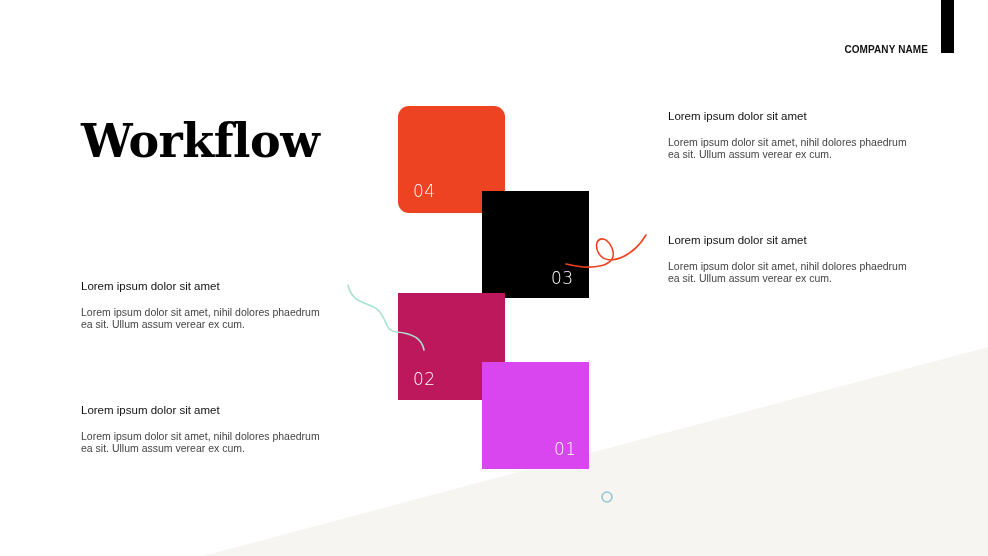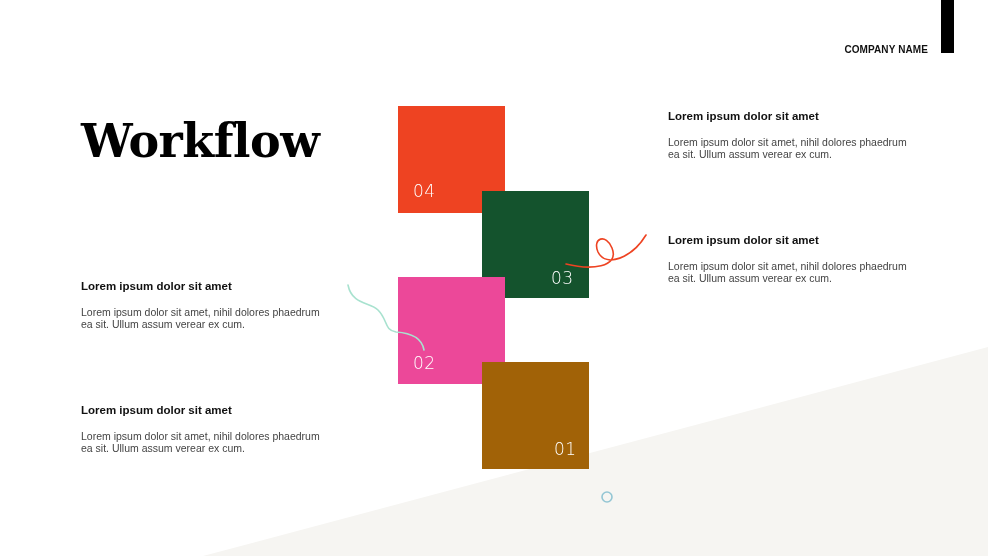--- a/index.html
+++ b/index.html
@@ -11,48 +11,48 @@
     }
     .bg-shape { position: absolute; left: 0; top: 0; width: 988px; height: 556px; z-index: 0; }
     .top-bar { position: absolute; left: 941px; top: 0; width: 13px; height: 53px; background: #000; z-index: 2; }
     .company { position: absolute; right: 60px; top: 44px; font-size: 10px; font-weight: 700; letter-spacing: 0.1px; z-index: 2; }
     .title {
       position: absolute; left: 81px; top: 86px; z-index: 2;
       font-family: "DejaVu Serif", "Liberation Serif", serif;
       font-size: 46px; font-weight: 700; letter-spacing: -0.5px; color: #000; margin-top: 28px;
     }
     .block { position: absolute; z-index: 2; width: 250px; }
-    .block h3 { margin: 0; font-size: 11.5px; font-weight: 700; color: #111; }
+    .block h3 { margin: 0; font-size: 11.5px; font-weight: 400; color: #111; }
     .block p { margin: 14px 0 0 0; font-size: 10.5px; line-height: 12px; color: #444; }
     .sq { position: absolute; width: 107px; height: 107px; z-index: 2; }
     .sq span { position: absolute; color: #fff; font-size: 17px; font-weight: 300; letter-spacing: 0.5px; font-family: "DejaVu Sans", sans-serif; }
     .deco { position: absolute; left: 0; top: 0; width: 988px; height: 556px; z-index: 3; pointer-events: none; }
   </style>
 </head>
 <body>
 
 <svg class="bg-shape" viewBox="0 0 988 556">
   <polygon points="203,556 988,347 988,556" fill="#f6f5f2"></polygon>
 </svg>
 
 <div class="top-bar"></div>
 <div class="company">COMPANY NAME</div>
 
 <div class="title">Workflow</div>
 
-<div class="sq" style="left:398px; top:106px; background:#ee4322;">
+<div class="sq" style="left:398px; top:106px; background:#ee4322;border-radius:11px;">
   <span style="left:15px; top:75px;">04</span>
 </div>
-<div class="sq" style="left:482px; top:191px; background:#14532d;">
+<div class="sq" style="left:482px; top:191px; background:#000000;">
   <span style="left:69px; top:77px;">03</span>
 </div>
-<div class="sq" style="left:398px; top:277px; background:#ec4899;">
+<div class="sq" style="left:398px; top:293px; background:#be185d;">
   <span style="left:15px; top:76px;">02</span>
 </div>
-<div class="sq" style="left:482px; top:362px; background:#a16207;">
+<div class="sq" style="left:482px; top:362px; background:#d946ef;">
   <span style="left:72px; top:77px;">01</span>
 </div>
 
 <svg class="deco" viewBox="0 0 988 556">
   <path d="M566,264 C590,270 620,268 612,248 C606,233 592,238 598,252 C606,268 632,258 646,235" fill="none" stroke="#ee4322" stroke-width="1.6" stroke-linecap="round"></path>
   <path d="M348,285 C352,305 370,302 378,310 C388,320 384,330 396,332 C412,333 422,338 424,350" fill="none" stroke="#a8e2cf" stroke-width="1.6" stroke-linecap="round"></path>
   <circle cx="607" cy="497" r="5" fill="none" stroke="#94c6d4" stroke-width="1.6"></circle>
 </svg>
 
 <div class="block" style="left:668px; top:110px;">

